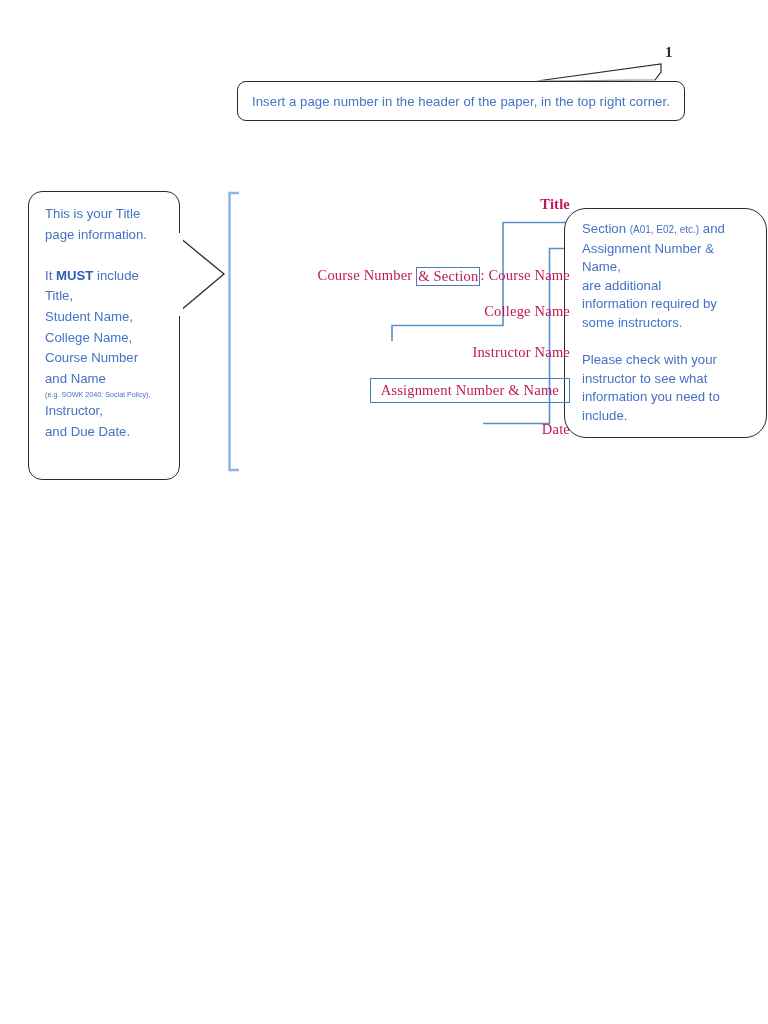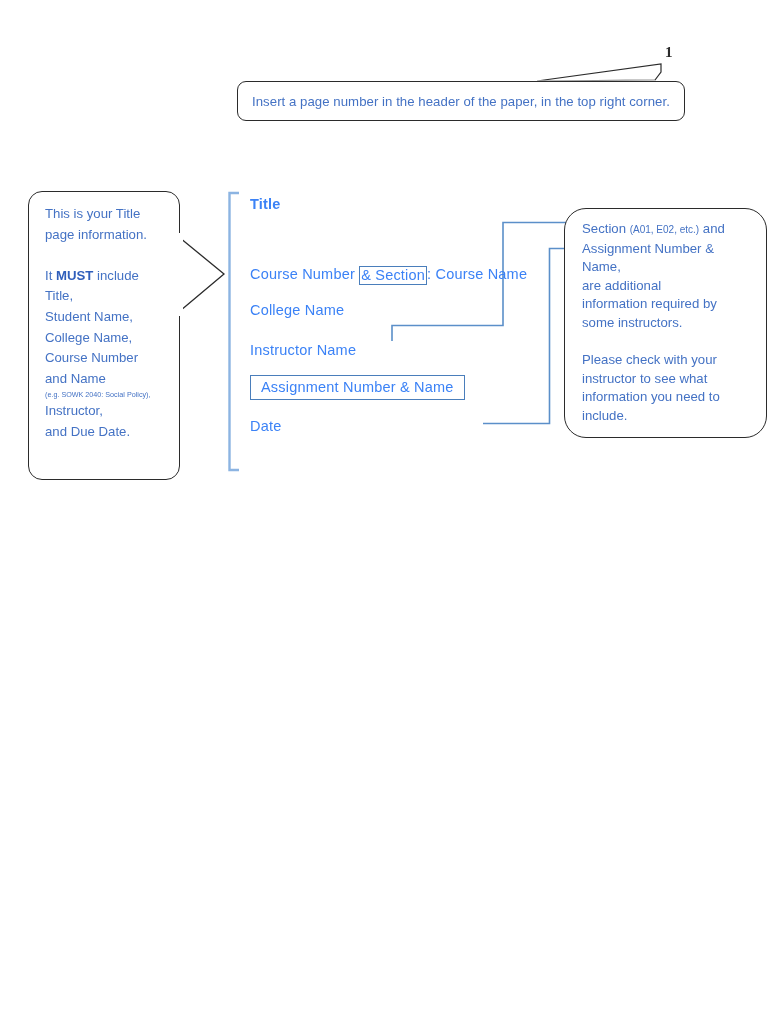--- a/index.html
+++ b/index.html
@@ -124,23 +124,23 @@
     font-size: 10px;
     color: #4472c4;
   }
 
   
   .titlepage {
     position: absolute;
     left: 250px;
     top: 196px;
     width: 320px;
-    font-family: Liberation Sans, sans-serif;
-    color: #3b82f6;
-    text-align: left;
+    font-family: Liberation Serif, serif;
+    color: #be185d;
+    text-align: right;
   }
   .tp-line {
     font-size: 14.5px;
     letter-spacing: 0.2px;
   }
   .tp-title {
     font-size: 14.5px;
     font-weight: bold;
     margin-bottom: 53px;
   }

